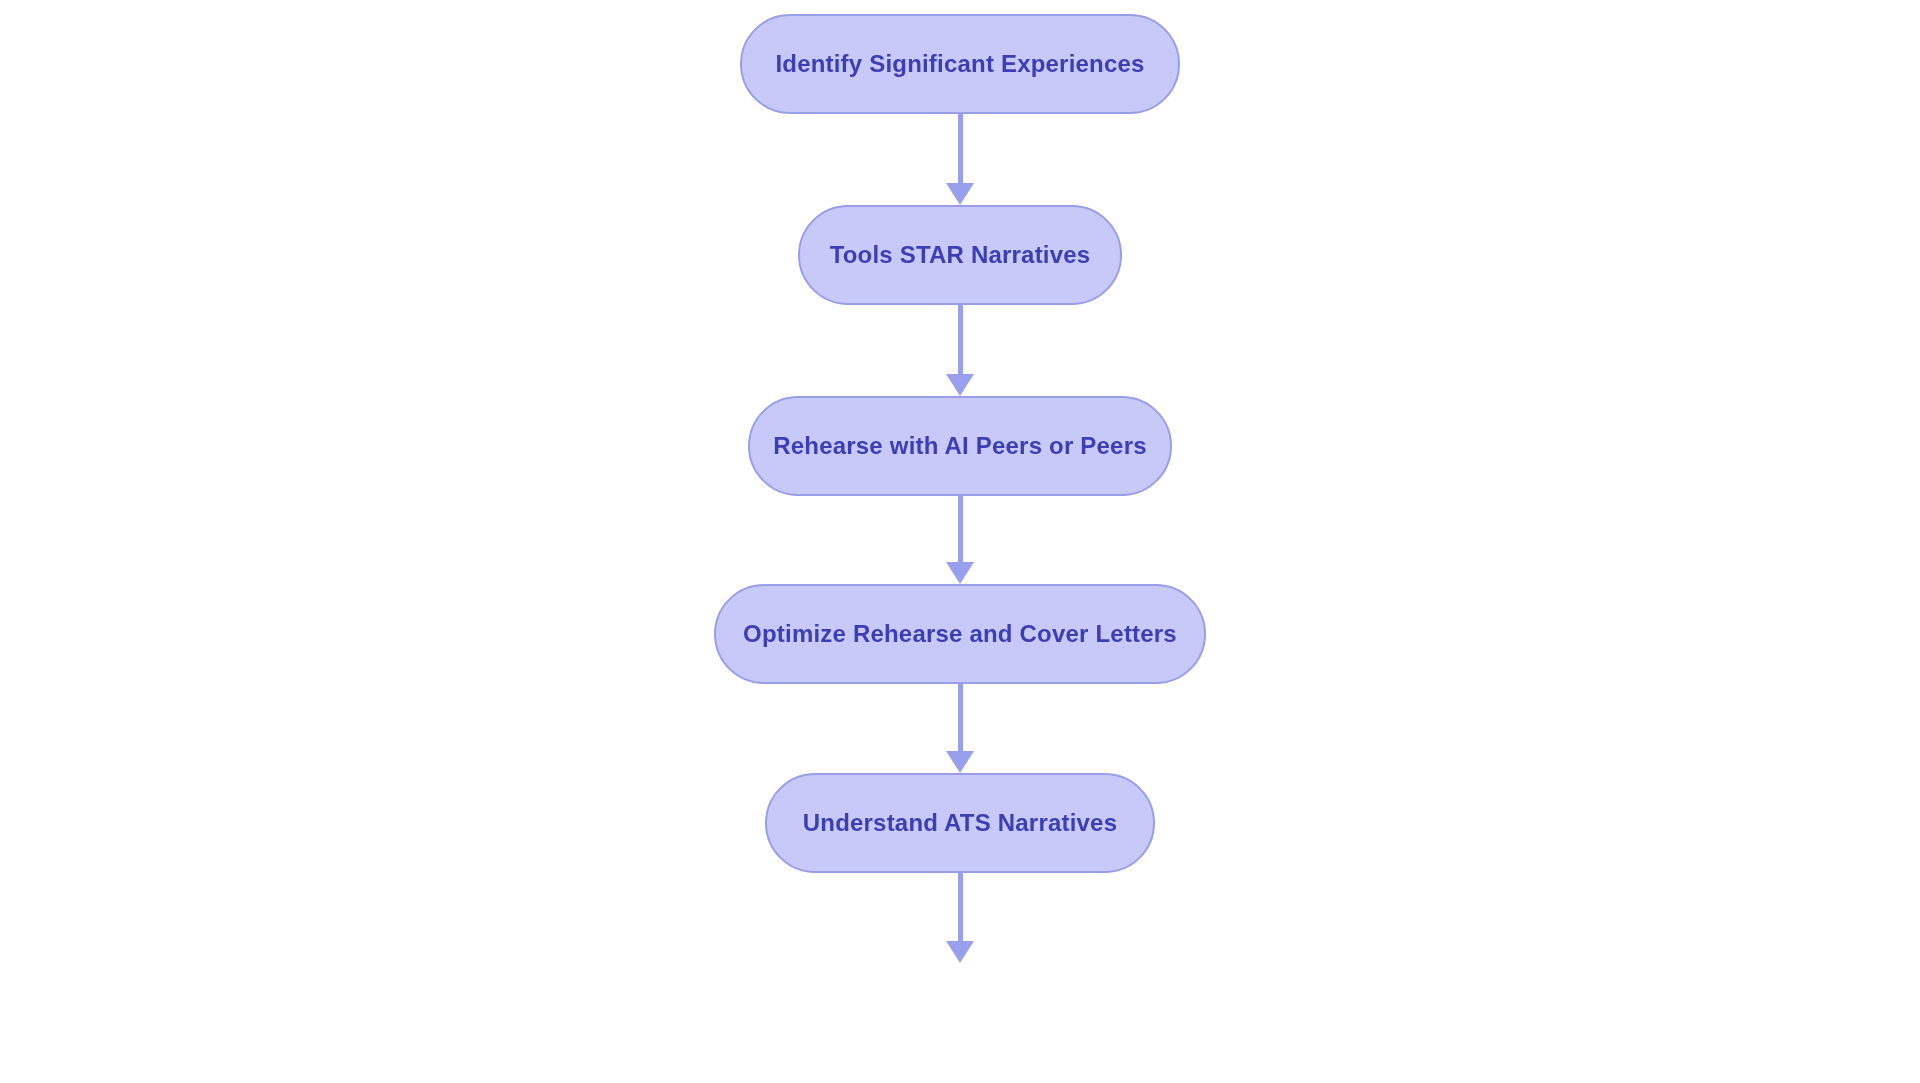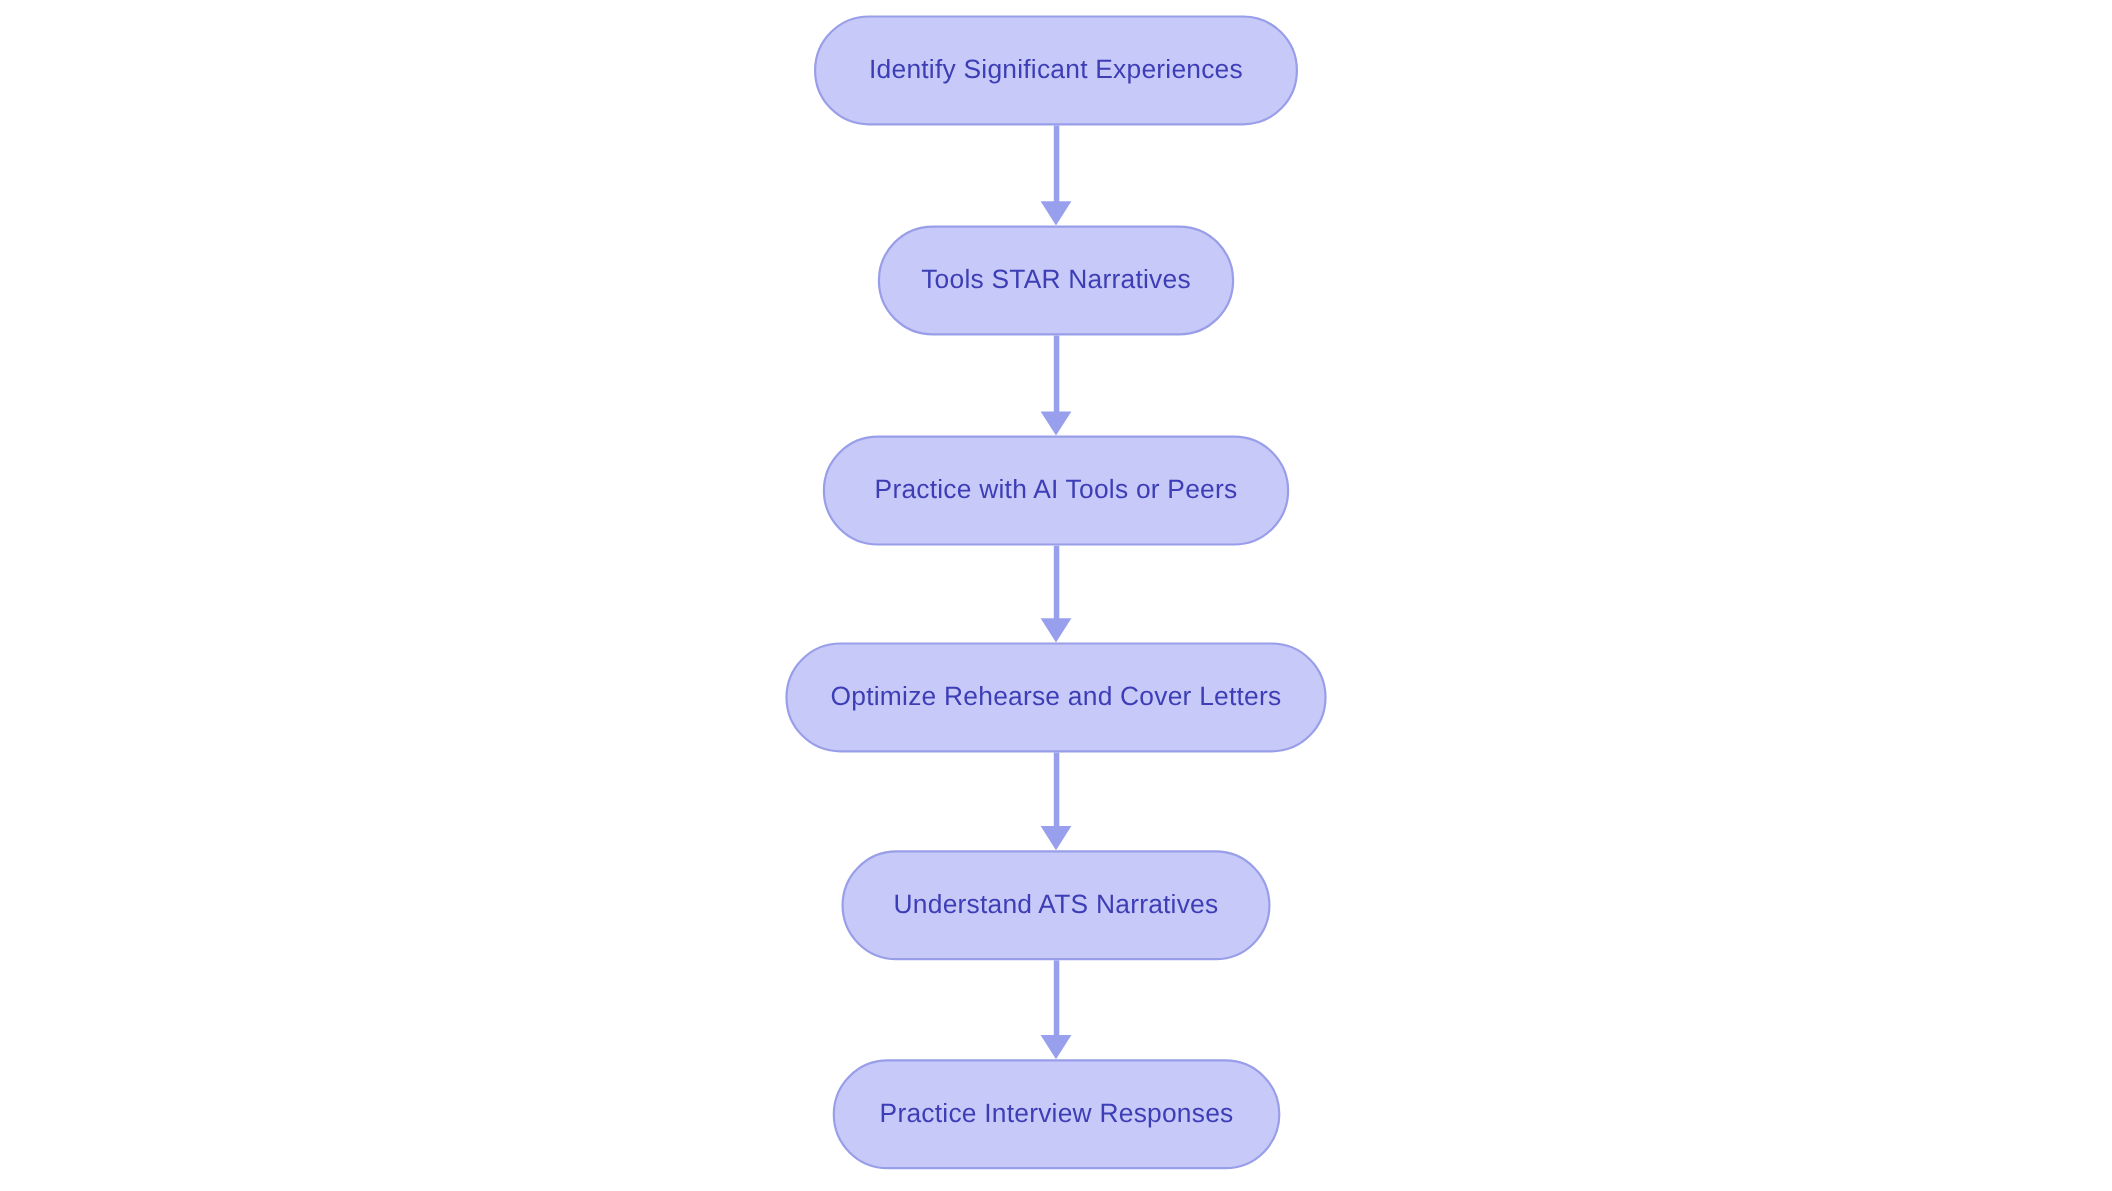--- a/index.html
+++ b/index.html
@@ -2,21 +2,21 @@
 <html style="--bg: #ffffff; --node-fill: #c7c9f8; --node-border: #999ee9; --node-text: #3d3eb5; --arrow: #98a0ee;"><head>
 <meta charset="utf-8">
 <style>
   :root{
     --node-fill:#c7c9f8;
     --node-border:#999ee9;
     --node-text:#3d3eb5;
     --arrow:#98a0ee;
     --bg:#ffffff;
   }
-  *{margin:0;padding:0;box-sizing:border-box;}
+  *{margin:0;padding:0;box-sizing:border-box;font-weight:bold;}
   html,body{width:1920px;height:1083px;background:var(--bg);overflow:hidden;}
   body{font-family:"Liberation Sans", sans-serif;position:relative;}
 
   .canvas{position:absolute;inset:0;}
 
   .node{
     position:absolute;
     height:100px;
     border-radius:50px;
     background:var(--node-fill);
@@ -70,21 +70,21 @@
   <div class="node" style="top:205px;left:798px;width:324px;">
     <span class="node-label">Tools STAR Narratives</span>
   </div>
 
   <div class="arrow" style="top:305px;height:91px;">
     <div class="arrow-line"></div>
     <div class="arrow-head"></div>
   </div>
 
   <div class="node" style="top:396px;left:748px;width:424px;">
-    <span class="node-label">Practice with AI Tools or Peers</span>
+    <span class="node-label">Rehearse with AI Peers or Peers</span>
   </div>
 
   <div class="arrow" style="top:496px;height:88px;">
     <div class="arrow-line"></div>
     <div class="arrow-head"></div>
   </div>
 
   <div class="node" style="top:584px;left:714px;width:492px;">
     <span class="node-label">Optimize Rehearse and Cover Letters</span>
   </div>
@@ -96,17 +96,14 @@
 
   <div class="node" style="top:773px;left:765px;width:390px;">
     <span class="node-label">Understand ATS Narratives</span>
   </div>
 
   <div class="arrow" style="top:873px;height:90px;">
     <div class="arrow-line"></div>
     <div class="arrow-head"></div>
   </div>
 
-  <div class="node" style="top:963px;left:757px;width:407px;">
-    <span class="node-label">Practice Interview Responses</span>
-  </div>
 
 </div>
 
 </body></html>

